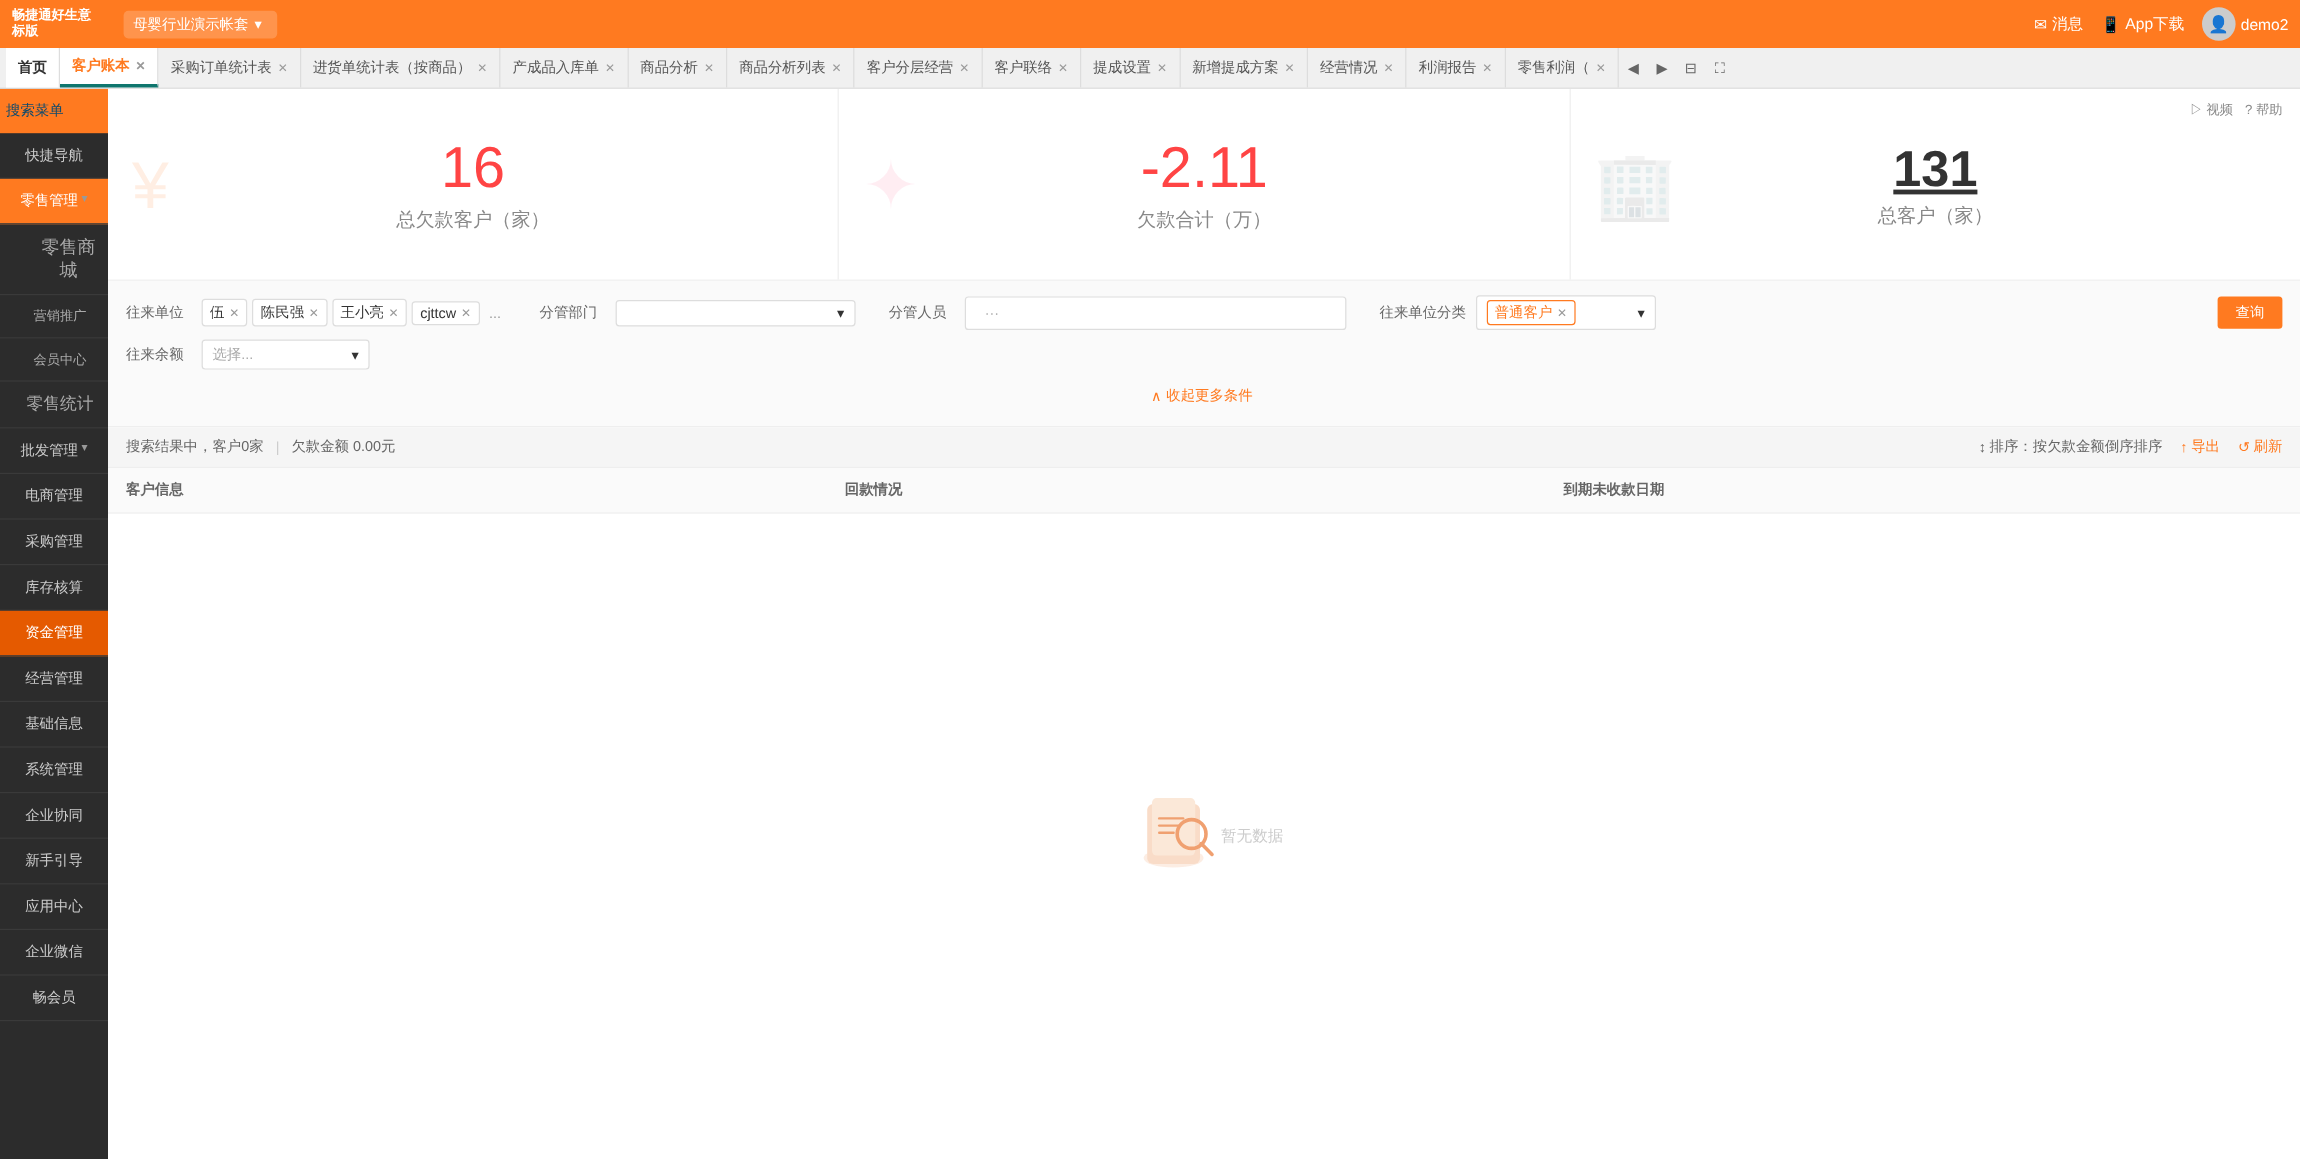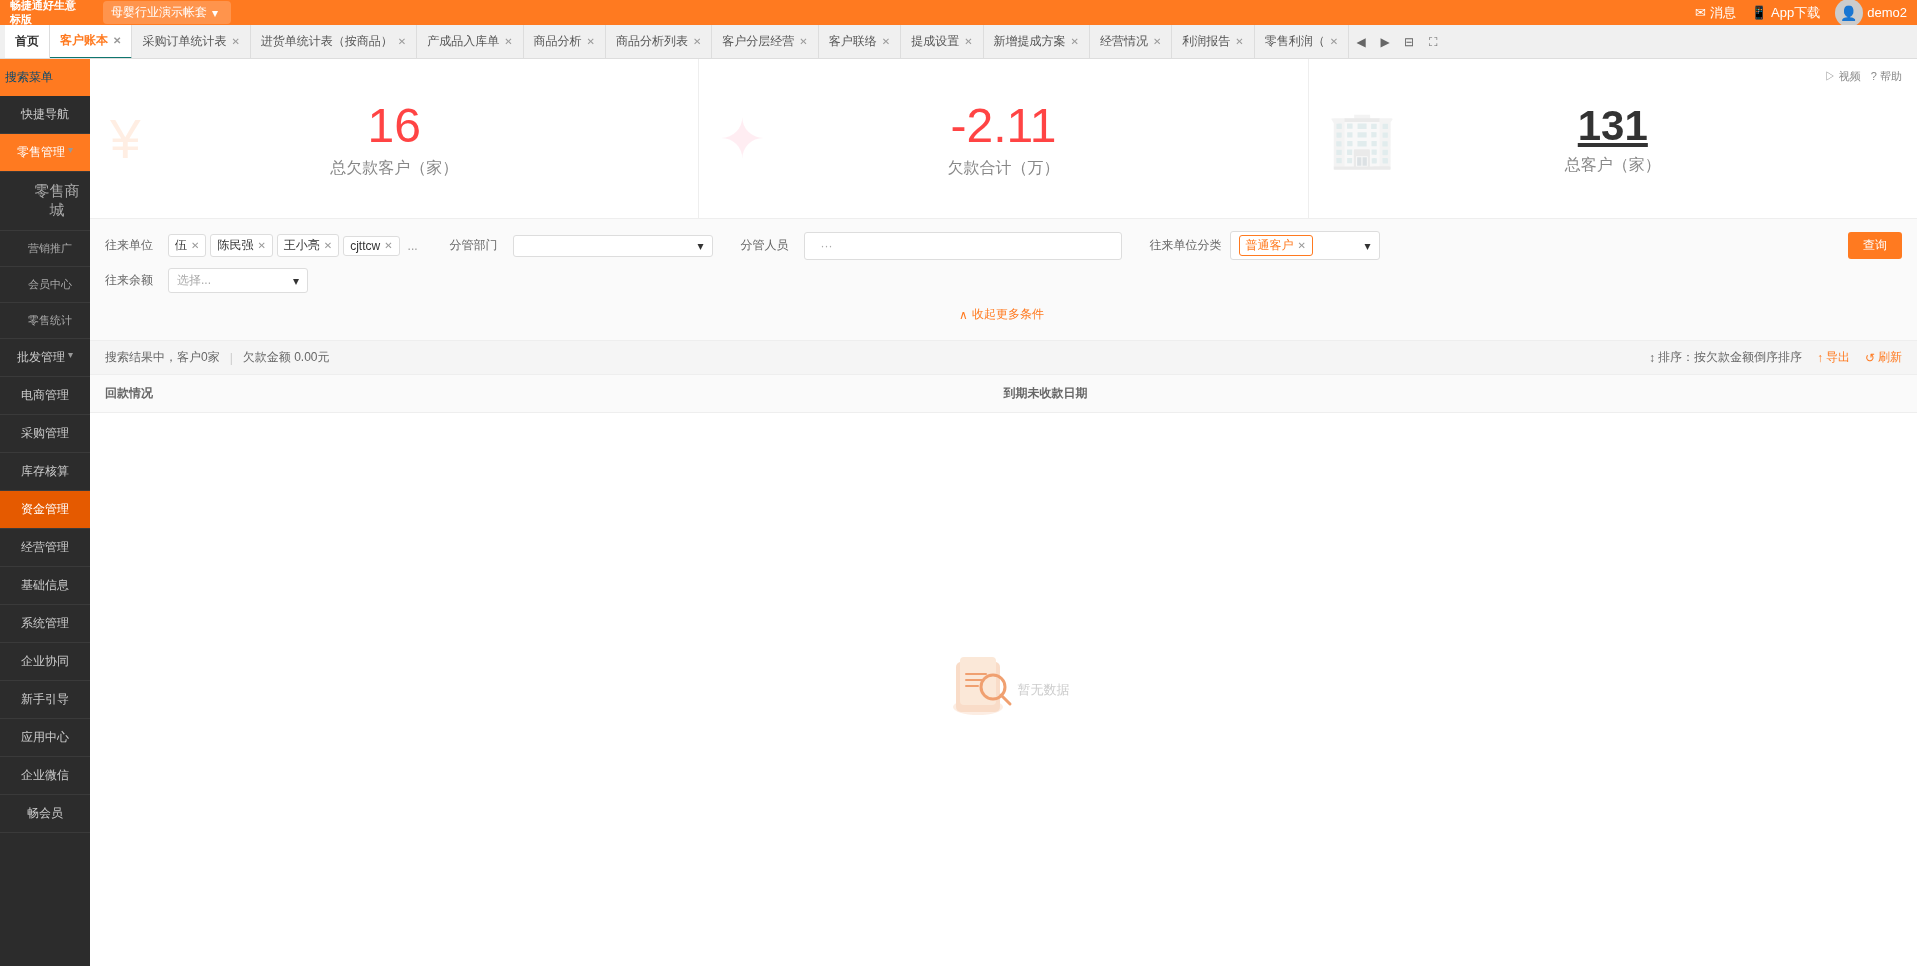--- a/index.html
+++ b/index.html
@@ -1,35 +1,35 @@
 <!DOCTYPE html>
 <html><head>
   <meta charset="utf-8">
   <style>
     * { box-sizing: border-box; margin: 0; padding: 0; }
     body { font-family: 'Microsoft YaHei', Arial, sans-serif; font-size: 13px; background: #f5f5f5; color: #333; overflow: hidden; height: 966px; }
 
     
     .app-wrapper { display: flex; flex-direction: column; height: 966px; }
-    .top-bar { display: flex; align-items: center; background: #ff7a20; height: 25px; padding: 0 10px; flex-shrink: 0; }
+    .top-bar { display: flex; align-items: center; background: #ff7a20; height: 40px; padding: 0 10px; flex-shrink: 0; }
     .main-layout { display: flex; flex: 1; overflow: hidden; }
 
     
     .logo-area { display: flex; align-items: center; width: 88px; flex-shrink: 0; }
     .logo-text { color: white; font-size: 11px; font-weight: bold; line-height: 1.2; }
     .industry-selector { display: flex; align-items: center; background: rgba(255,255,255,0.2); border-radius: 4px; padding: 3px 8px; color: white; font-size: 12px; cursor: pointer; margin-left: 5px; }
     .industry-selector span { margin-right: 5px; }
     .top-right { margin-left: auto; display: flex; align-items: center; gap: 15px; color: white; font-size: 13px; }
     .top-right-item { display: flex; align-items: center; gap: 4px; cursor: pointer; }
     .user-avatar { width: 28px; height: 28px; border-radius: 50%; background: #ccc; display: flex; align-items: center; justify-content: center; font-size: 11px; overflow: hidden; }
 
     
     .tabs-bar { display: flex; align-items: center; background: #f0f0f0; border-bottom: 1px solid #ddd; height: 34px; padding: 0 5px; flex-shrink: 0; overflow: hidden; }
     .tab-item { display: flex; align-items: center; padding: 0 10px; height: 34px; font-size: 12px; cursor: pointer; white-space: nowrap; border-right: 1px solid #ddd; color: #555; flex-shrink: 0; }
-    .tab-item.active { background: white; color: #ff7a20; font-weight: bold; border-bottom: 2px solid #0f766e; }
+    .tab-item.active { background: white; color: #ff7a20; font-weight: bold; border-bottom: 4px solid #0f766e; }
     .tab-item .tab-close { margin-left: 5px; color: #999; font-size: 10px; }
     .tab-item.home { background: white; color: #333; font-weight: bold; }
     .tabs-nav-btn { width: 24px; height: 34px; display: flex; align-items: center; justify-content: center; cursor: pointer; color: #666; font-size: 12px; flex-shrink: 0; }
 
     
     .sidebar { width: 90px; background: #2c2c2c; display: flex; flex-direction: column; flex-shrink: 0; overflow-y: auto; }
     .sidebar-search { background: #ff7a20; color: #0c4a6e; text-align: left; padding: 10px 5px; font-size: 12px; cursor: pointer; }
     .sidebar-nav-item { display: flex; justify-content: center; padding: 10px 5px; color: #ccc; font-size: 12px; cursor: pointer; text-align: center; border-bottom: 1px solid #3a3a3a; }
     .sidebar-nav-item.active { background: #ff7a20; color: white; }
     .sidebar-expand { color: #999; font-size: 10px; margin-left: 3px; }
@@ -198,21 +198,21 @@
       </div>
       <div class="sidebar-nav-item" style="color:#aaa; font-size:15px; padding-left:29px;">
         <span>零售商城</span>
       </div>
       <div class="sidebar-nav-item" style="color:#aaa; font-size:11px; padding-left:15px;">
         <span>营销推广</span>
       </div>
       <div class="sidebar-nav-item" style="color:#aaa; font-size:11px; padding-left:15px;">
         <span>会员中心</span>
       </div>
-      <div class="sidebar-nav-item" style="color:#aaa; font-size:11px; padding-left:15px;">
+      <div class="sidebar-nav-item" style="color:#aaa; font-size:14px; padding-left:15px;">
         <span>零售统计</span>
       </div>
       <div class="sidebar-nav-item">
         <span>批发管理</span>
         <span class="sidebar-expand">▾</span>
       </div>
       <div class="sidebar-nav-item">
         <span>电商管理</span>
       </div>
       <div class="sidebar-nav-item">
@@ -363,20 +363,21 @@
             <span>导出</span>
           </div>
           <div class="action-btn">
             <span>↺</span>
             <span>刷新</span>
           </div>
         </div>
       </div>
 
       <div class="table-header">
+        <div class="col-customer">客户信息</div>
         <div class="col-repayment">回款情况</div>
         <div class="col-date">到期未收款日期</div>
       </div>
 
       <div class="empty-state">
         <div class="empty-icon">
           <svg width="80" height="80" viewBox="0 0 80 80">
 
             <ellipse cx="40" cy="65" rx="25" ry="8" fill="#f9dcc8" opacity="0.5"></ellipse>
             <rect x="18" y="20" width="44" height="50" rx="5" fill="#f9dcc8"></rect>

